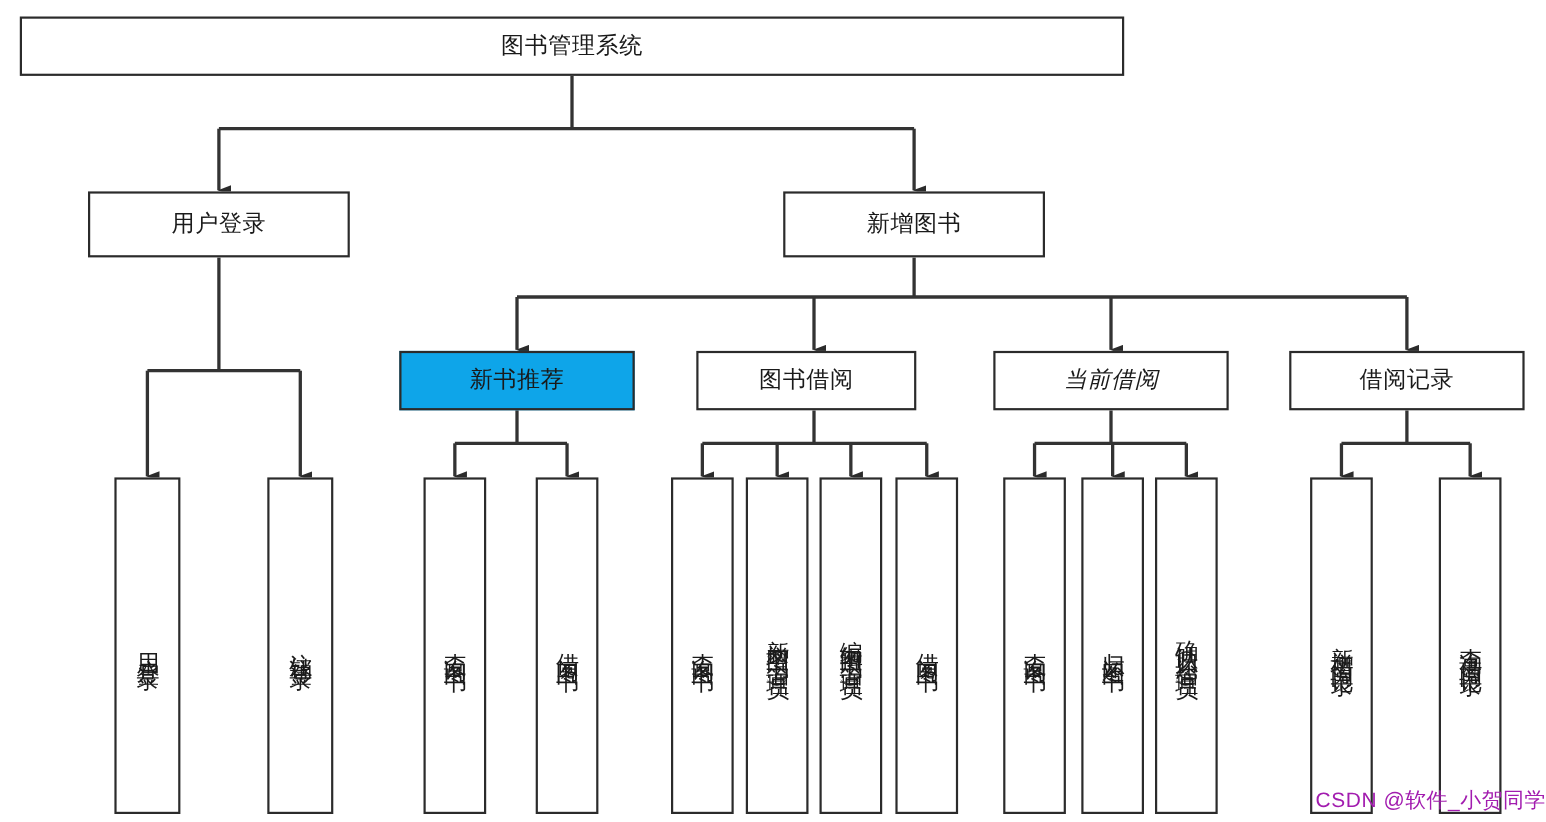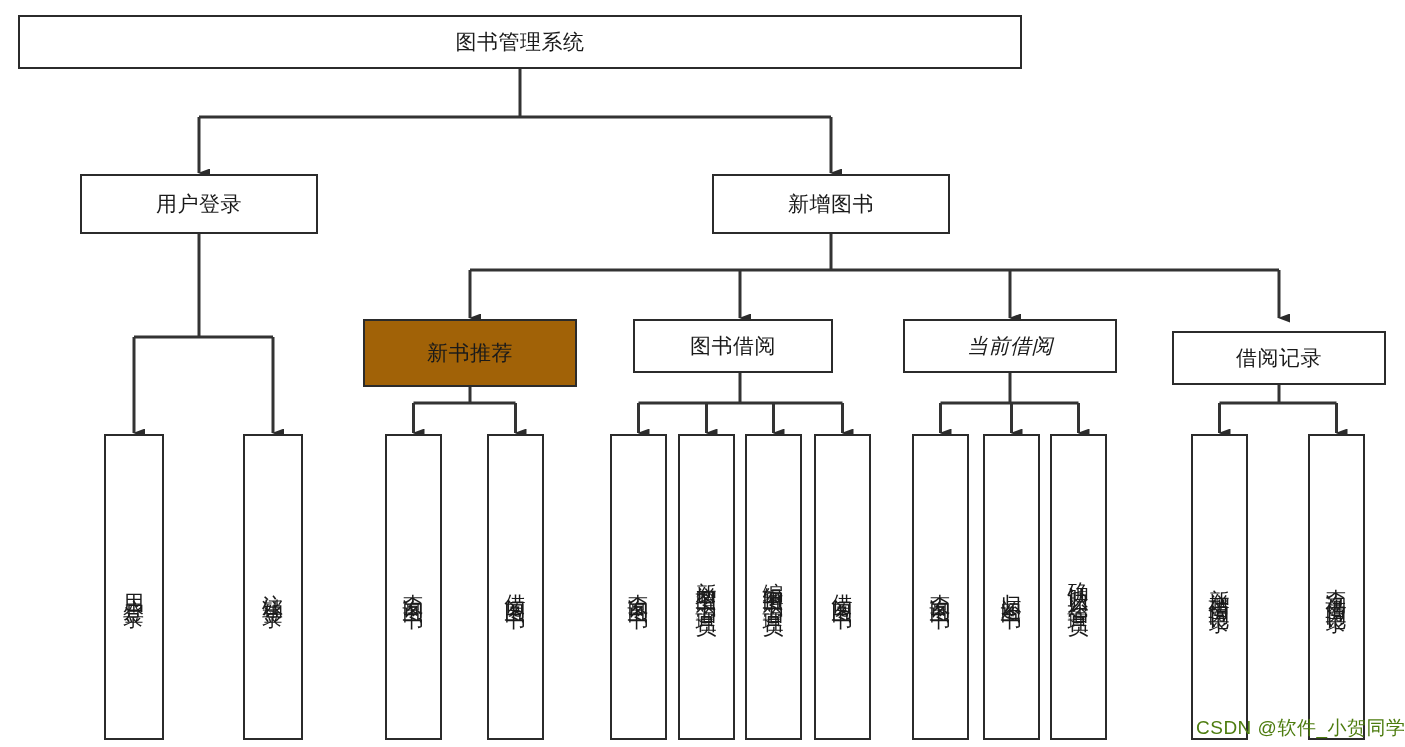--- a/index.html
+++ b/index.html
@@ -45,21 +45,21 @@
     color: #1a1a1a;
     writing-mode: vertical-rl;
     text-orientation: upright;
     letter-spacing: 5px;
     line-height: 1.0;
     white-space: nowrap;
   }
   .watermark {
     position: absolute;
     font-size: 19px;
-    color: #4d7c0f;
+    color: #a21caf;
     white-space: nowrap;
     letter-spacing: 0.5px;
   }
 </style>
 </head>
 <body>
 
 <div id="chart-root">
 
   <svg id="flow" viewBox="0 0 1405 747" xmlns="http://www.w3.org/2000/svg">
@@ -108,30 +108,30 @@
   <div id="node-layer">
       <div class="node-box" style="left: 18px; top: 15px; width: 1004px; height: 54px; border-color: rgb(43, 43, 43); background: rgb(255, 255, 255);">
         <span class="node-label-h" style="color: rgb(26, 26, 26);">图书管理系统</span>
       </div>
       <div class="node-box" style="left: 80px; top: 174px; width: 238px; height: 60px; border-color: rgb(43, 43, 43); background: rgb(255, 255, 255);">
         <span class="node-label-h" style="color: rgb(26, 26, 26);">用户登录</span>
       </div>
       <div class="node-box" style="left: 712px; top: 174px; width: 238px; height: 60px; border-color: rgb(43, 43, 43); background: rgb(255, 255, 255);">
         <span class="node-label-h" style="color: rgb(26, 26, 26);">新增图书</span>
       </div>
-      <div class="node-box" style="left: 363px; top: 319px; width: 214px; height: 68px; border-color: rgb(43, 43, 43); background: #a16207;">
+      <div class="node-box" style="left: 363px; top: 319px; width: 214px; height: 54px; border-color: rgb(43, 43, 43); background: #0ea5e9;">
         <span class="node-label-h" style="color: rgb(26, 26, 26);">新书推荐</span>
       </div>
       <div class="node-box" style="left: 633px; top: 319px; width: 200px; height: 54px; border-color: rgb(43, 43, 43); background: rgb(255, 255, 255);">
         <span class="node-label-h" style="color: rgb(26, 26, 26);">图书借阅</span>
       </div>
       <div class="node-box" style="left: 903px; top: 319px; width: 214px; height: 54px; border-color: rgb(43, 43, 43); background: rgb(255, 255, 255);">
         <span class="node-label-h" style="color: rgb(26, 26, 26); font-style: italic;">当前借阅</span>
       </div>
-      <div class="node-box" style="left: 1172px; top: 331px; width: 214px; height: 54px; border-color: rgb(43, 43, 43); background: rgb(255, 255, 255);">
+      <div class="node-box" style="left: 1172px; top: 319px; width: 214px; height: 54px; border-color: rgb(43, 43, 43); background: rgb(255, 255, 255);">
         <span class="node-label-h" style="color: rgb(26, 26, 26);">借阅记录</span>
       </div>
       <div class="node-box" style="left: 104px; top: 434px; width: 60px; height: 306px; border-color: rgb(43, 43, 43); background: rgb(255, 255, 255);">
         <span class="node-label-v" style="color: rgb(26, 26, 26);">用户登录</span>
       </div>
       <div class="node-box" style="left: 243px; top: 434px; width: 60px; height: 306px; border-color: rgb(43, 43, 43); background: rgb(255, 255, 255);">
         <span class="node-label-v" style="color: rgb(26, 26, 26);">注销登录</span>
       </div>
       <div class="node-box" style="left: 385px; top: 434px; width: 57px; height: 306px; border-color: rgb(43, 43, 43); background: rgb(255, 255, 255);">
         <span class="node-label-v" style="color: rgb(26, 26, 26);">查询图书</span>

